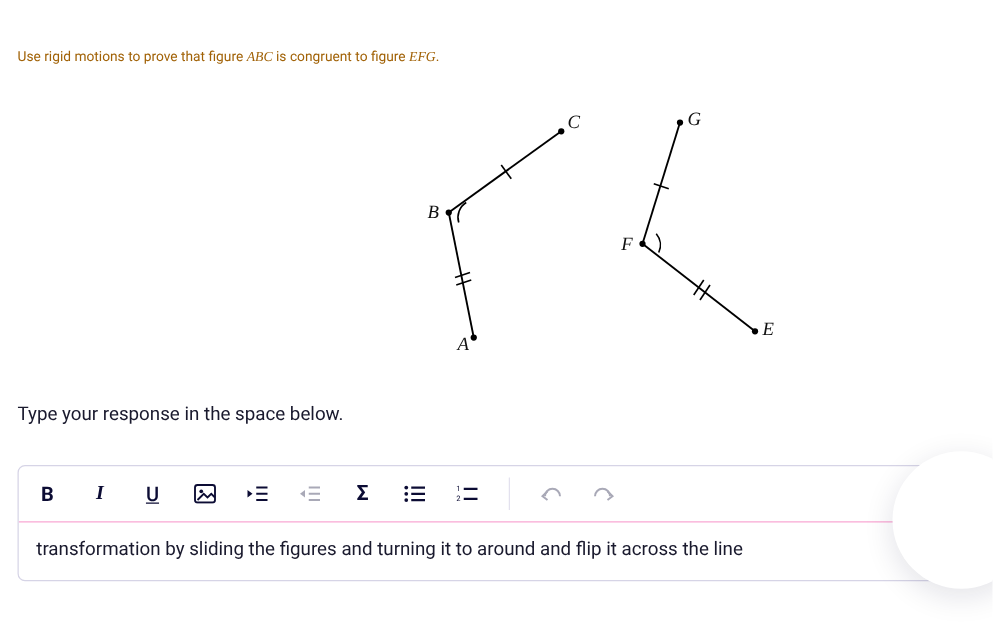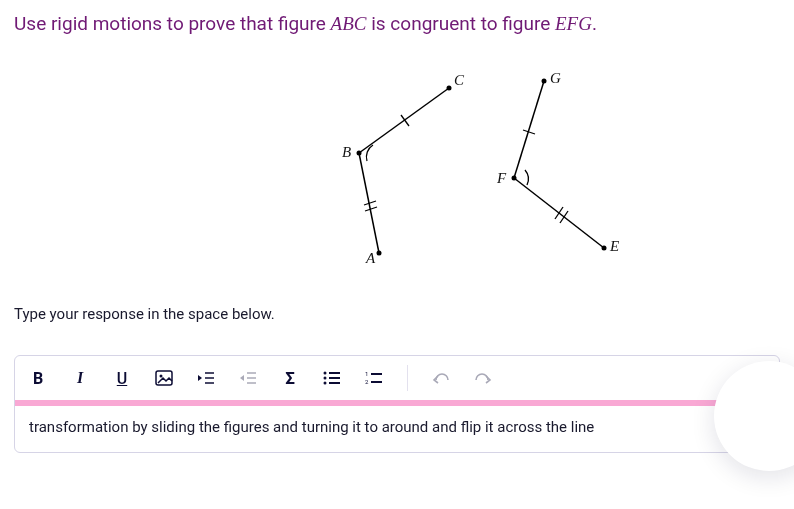--- a/index.html
+++ b/index.html
@@ -6,23 +6,24 @@
     body {
       font-family: -apple-system, BlinkMacSystemFont, 'Segoe UI', Roboto, sans-serif;
       background: #fff;
       width: 794px;
       height: 509px;
       padding: 12px 14px;
       position: relative;
       overflow: hidden;
     }
     .prompt {
-      font-size: 19px;
-      color: #701a75;
+      font-size: 11px;
+      color: #a16207;
       margin-bottom: 18px;
+      margin-top: 27px;
     }
     .prompt .math-var {
       font-style: italic;
       font-family: 'Times New Roman', serif;
     }
     .figure-area {
       position: relative;
       height: 240px;
       margin: 0 0 12px 0;
     }
@@ -63,21 +64,21 @@
     .toolbar .divider {
       width: 1px;
       height: 26px;
       background: #e3e1ee;
       margin: 0 2px;
     }
     .editor-body {
       padding: 12px 14px 16px 14px;
       font-size: 15px;
       color: #1a1a2e;
-      border-top: 6px solid #f9a8d4;
+      border-top: 1px solid #f9a8d4;
       min-height: 30px;
     }
     .pen-bubble {
       position: absolute;
       right: -30px;
       bottom: 38px;
       width: 110px;
       height: 110px;
       background: #fff;
       border-radius: 50%;

